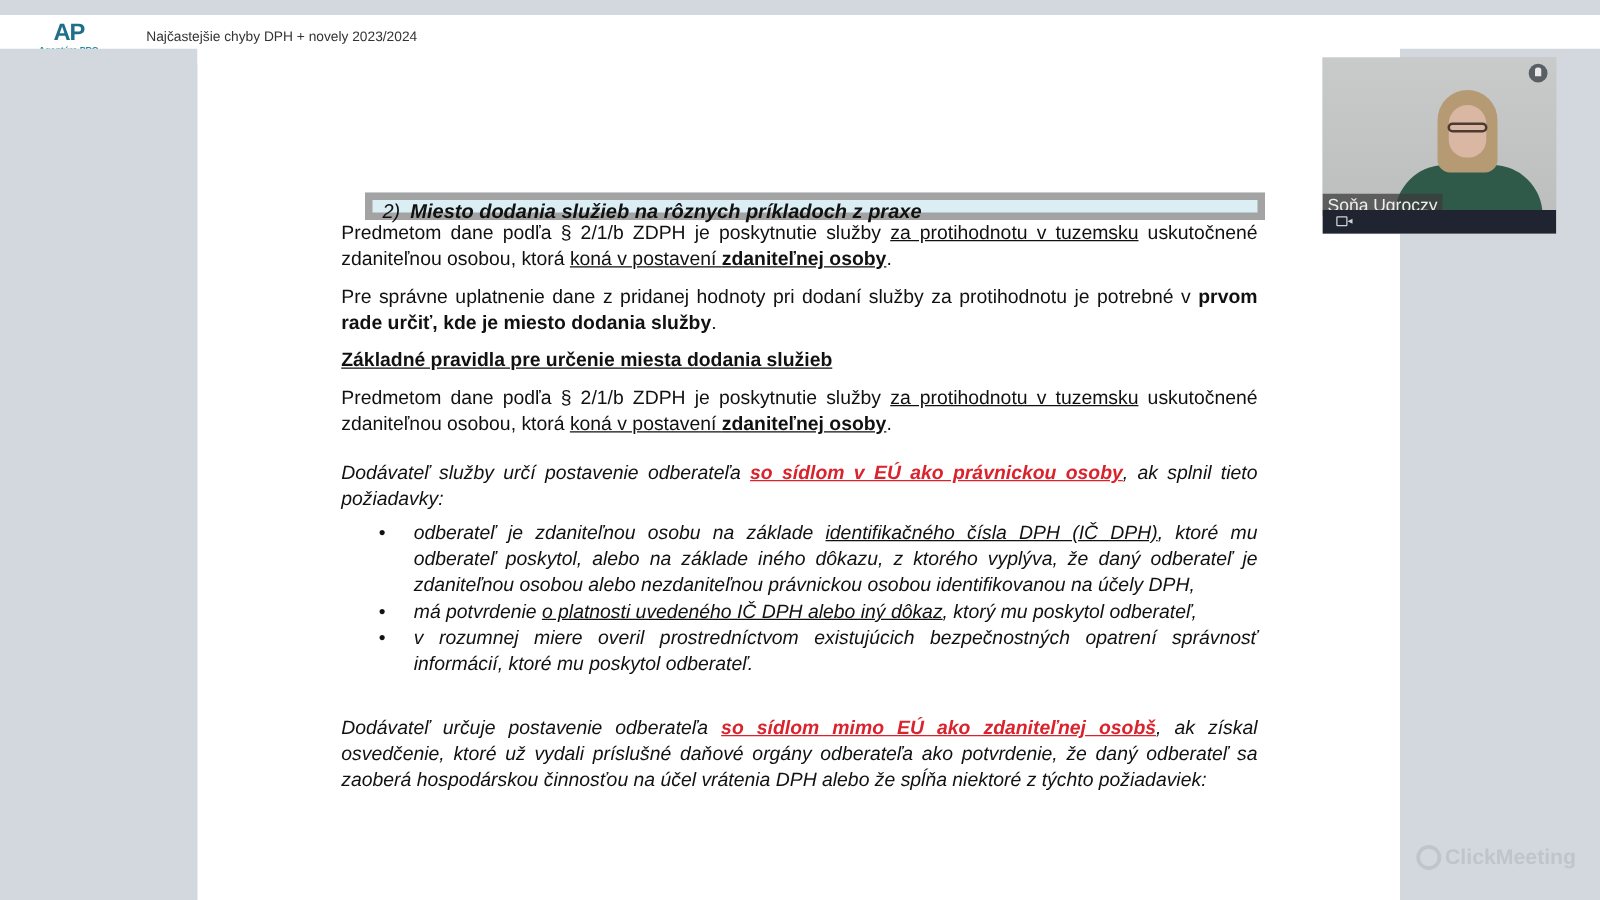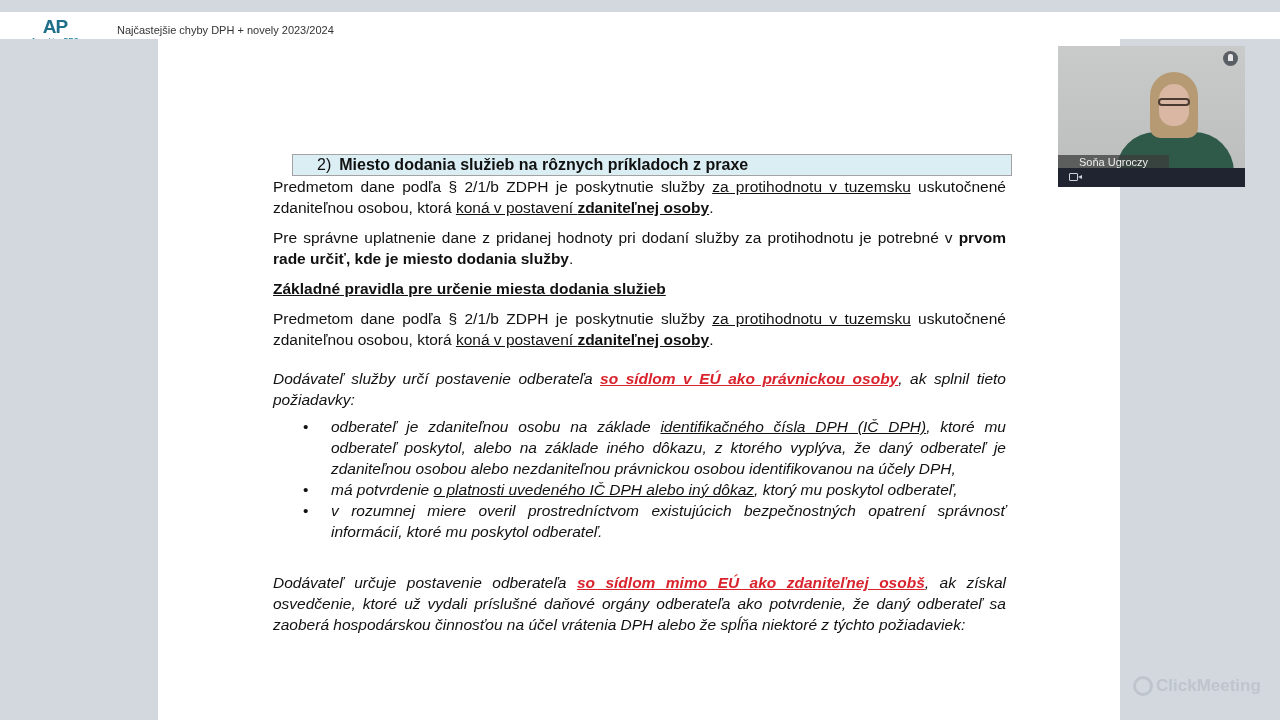--- a/index.html
+++ b/index.html
@@ -6,39 +6,39 @@
   body { width:1280px; height:720px; overflow:hidden; background:#d3d8de; position:relative; font-family:"Liberation Sans", sans-serif; }
   .topbar { position:absolute; left:0; top:0; width:1280px; height:38px; background:#ffffff; border-bottom:1px solid #e6e8eb;margin-top:12px; }
   .logo { position:absolute; left:28px; top:6px; width:54px; height:28px; text-align:center; }
   .logo-mark { font-family:"Liberation Sans", sans-serif; font-weight:bold; font-size:19px; color:#1f6f8b; line-height:18px; letter-spacing:-1px; }
   .logo-sub { font-size:7px; color:#1a8aa0; font-weight:bold; line-height:9px; }
   .title { position:absolute; left:117px; top:12px; font-size:11px; color:#333; }
   .left-panel { position:absolute; left:0; top:39px; width:158px; height:681px; background:#d3d8de; }
   .right-panel { position:absolute; left:1120px; top:39px; width:160px; height:681px; background:#d3d8de; }
   .page { position:absolute; left:158px; top:39px; width:962px; height:681px; background:#ffffff; overflow:hidden; }
   .doc { position:absolute; left:115px; top:115px; width:733px; font-family:"Liberation Sans", sans-serif; font-size:15.5px; color:#111; line-height:21px; }
-  .heading-box { margin-left:19px; width:720px; height:22px; background:#dbeef3; border:1px solid #a3a3a3; box-sizing:border-box; font-size:16px; font-weight:bold; line-height:20px; padding-left:24px; }
+  .heading-box { margin-left:19px; width:720px; height:22px; background:#dbeef3; border:6px solid #a3a3a3; box-sizing:border-box; font-size:16px; font-weight:bold; line-height:20px; padding-left:8px;font-style:italic; }
   .heading-box .num { font-weight:normal; margin-right:8px; }
   .p { text-align:justify; margin:0; }
   .gap { height:9px; }
   .u { text-decoration:underline; }
   .b { font-weight:bold; }
   .i { font-style:italic; }
   .red { color:#d9232d; font-weight:bold; text-decoration:underline; }
   .subhead { font-weight:bold; text-decoration:underline; margin:0; }
   ul.bullets { list-style:none; margin:6px 0 0 0; padding:0; }
   ul.bullets li { position:relative; padding-left:58px; text-align:justify; font-style:italic; }
   ul.bullets li .dot { position:absolute; left:30px; top:0; font-style:normal; }
   .video { position:absolute; left:1058px; top:46px; width:187px; height:141px; background:#bcbfbf; overflow:hidden; }
   .video-bg { position:absolute; left:0; top:0; width:187px; height:122px; background:linear-gradient(180deg,#c9cbca 0%,#bdbfbe 100%); }
   .person-hair { position:absolute; left:92px; top:26px; width:48px; height:66px; background:#b59a74; border-radius:24px 24px 10px 10px; }
   .person-face { position:absolute; left:101px; top:38px; width:30px; height:42px; background:#d9b7a3; border-radius:15px 15px 14px 14px; }
   .person-glasses { position:absolute; left:100px; top:52px; width:32px; height:8px; border:2px solid #4a3b33; border-radius:4px; box-sizing:border-box; }
   .person-body { position:absolute; left:58px; top:86px; width:118px; height:40px; background:#2f5a4a; border-radius:40px 40px 0 0; }
-  .name-tag { position:absolute; left:0; top:109px; background:rgba(60,60,60,0.75); color:#eee; font-size:11px; padding:1px 21px; }
+  .name-tag { position:absolute; left:0; top:109px; background:rgba(60,60,60,0.75); color:#eee; font-size:14px; padding:1px 4px; }
   .video-bar { position:absolute; left:0; top:122px; width:187px; height:19px; background:#1f2430; }
   .cam-icon { position:absolute; left:11px; top:5px; width:9px; height:8px; border:1.5px solid #d0d4da; border-radius:1px; box-sizing:border-box; }
   .cam-icon::after { content:""; position:absolute; left:8px; top:1px; width:0; height:0; border-top:2.5px solid transparent; border-bottom:2.5px solid transparent; border-right:4px solid #d0d4da; }
   .pin-btn { position:absolute; left:165px; top:5px; width:15px; height:15px; border-radius:50%; background:#5a5f66; }
   .pin-btn::after { content:""; position:absolute; left:5px; top:3px; width:5px; height:7px; background:#e8e8e8; border-radius:2px 2px 0 0; }
   .watermark { position:absolute; left:1133px; top:676px; font-size:17px; font-weight:bold; color:#bfc5cc; display:flex; align-items:center; }
   .wm-icon { width:14px; height:14px; border:3px solid #bfc5cc; border-radius:50%; margin-right:3px; }
 </style>
 </head>
 <body>

